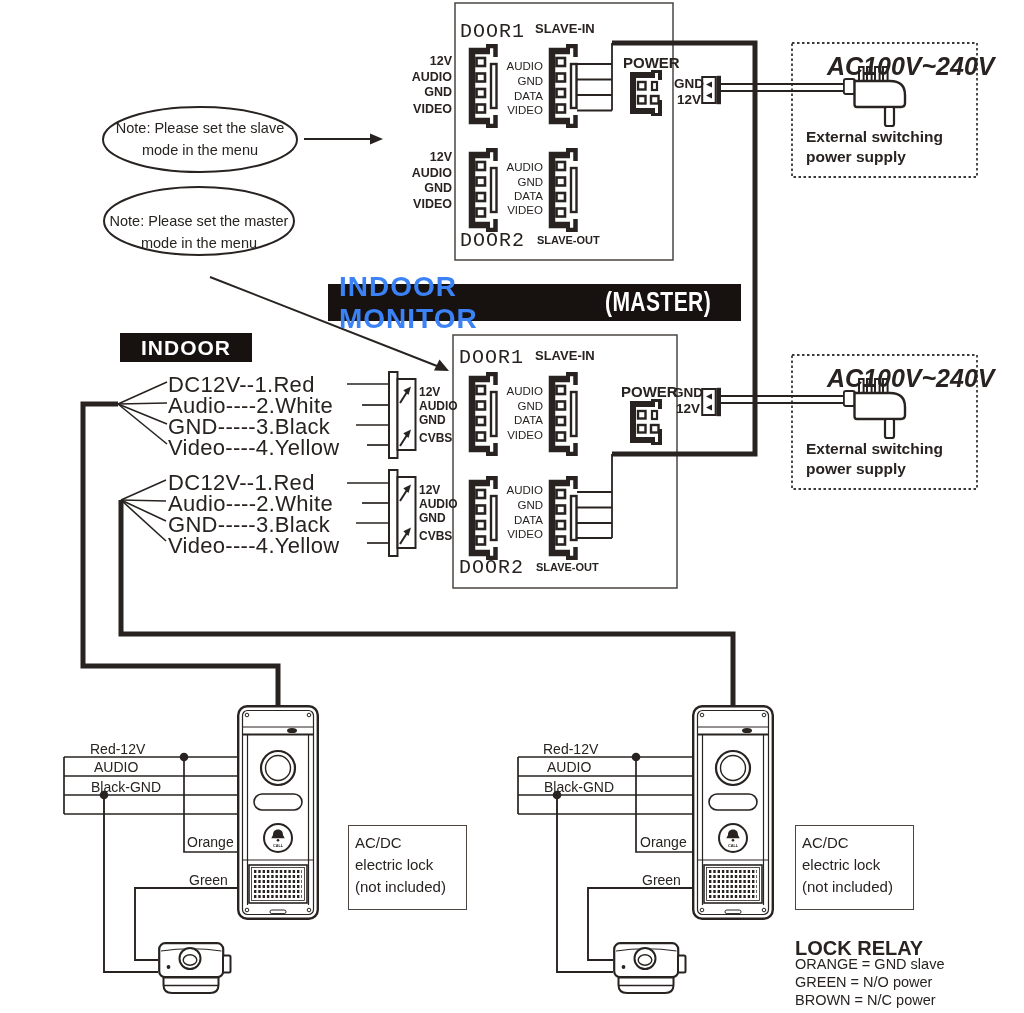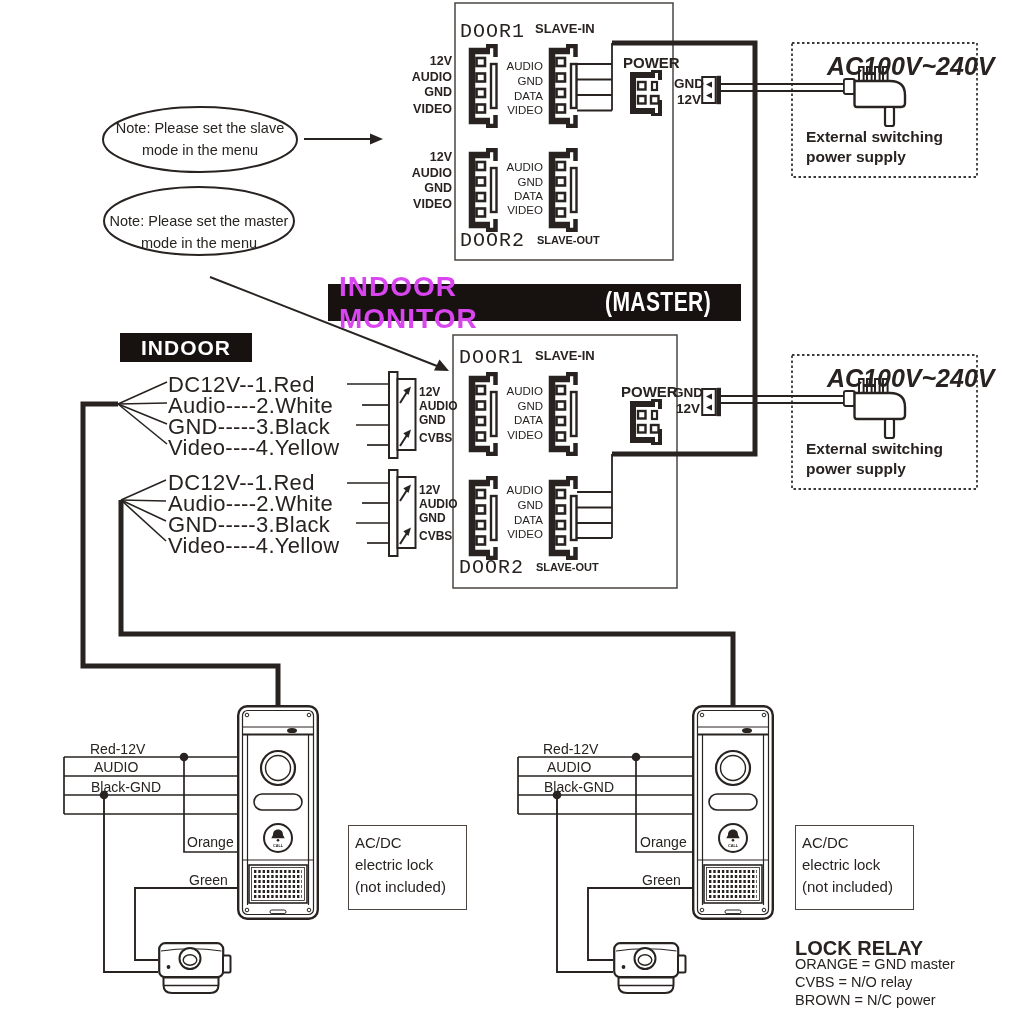--- a/index.html
+++ b/index.html
@@ -7,21 +7,21 @@
   #canvas{position:relative;width:1024px;height:1013px;background:#fff;overflow:hidden;
           font-family:"Liberation Sans",sans-serif;color:var(--ink);}
   svg{position:absolute;left:0;top:0;}
   .t{position:absolute;white-space:nowrap;color:var(--ink);
      font:13px/1.15 "Liberation Sans",sans-serif;}
   .b{font-weight:bold;text-align:right;}
   .r{text-align:right;width:46px;}
   .mono{font-family:"Liberation Mono",monospace;letter-spacing:1px;font-size:20px;}
   .banner{position:absolute;left:328px;top:284px;width:413px;height:37px;background:#171210;
           display:flex;align-items:center;padding-left:11px;box-sizing:border-box;}
-  .banner .main{color:#d946ef;font-weight:bold;font-size:28px;letter-spacing:1px;word-spacing:14px;}
+  .banner .main{color:#3b82f6;font-weight:bold;font-size:28px;letter-spacing:1px;word-spacing:14px;}
   .banner .suffix{color:#fff;font-weight:bold;font-size:27px;display:inline-block;
           transform:scaleX(.78);transform-origin:left center;margin-left:8px;letter-spacing:.5px;}
   .outdoorbanner{position:absolute;left:120px;top:333px;width:132px;height:29px;background:#171210;
           color:#fff;font-weight:bold;font-size:21px;display:flex;align-items:center;justify-content:center;
           letter-spacing:1px;}
   .note{position:absolute;display:flex;flex-direction:column;align-items:center;justify-content:center;
         font-size:14.5px;line-height:1.5;text-align:center;}
   .wirerow{position:absolute;left:168px;font-size:22px;letter-spacing:.3px;}
   .psbox-title{font-style:italic;font-weight:bold;font-size:25px;}
   .lockbox{position:absolute;width:119px;height:85px;border:1.5px solid #4a4541;box-sizing:border-box;
@@ -343,17 +343,17 @@
   <div>electric lock</div>
   <div>(not included)</div>
 </div>
 <div class="lockbox" style="left:795px;top:825px;">
   <div>AC/DC</div>
   <div>electric lock</div>
   <div>(not included)</div>
 </div>
 
 <div class="t b" style="left:795px;top:937px;font-size:20px;">LOCK RELAY</div>
-<div class="t" style="left:795px;top:956px;font-size:14.5px;">ORANGE = GND master</div>
-<div class="t" style="left:795px;top:974px;font-size:14.5px;">CVBS = N/O relay</div>
+<div class="t" style="left:795px;top:956px;font-size:14.5px;">ORANGE = GND slave</div>
+<div class="t" style="left:795px;top:974px;font-size:14.5px;">GREEN = N/O power</div>
 <div class="t" style="left:795px;top:992px;font-size:14.5px;">BROWN = N/C power</div>
 
 </div>
 
 </body></html>

